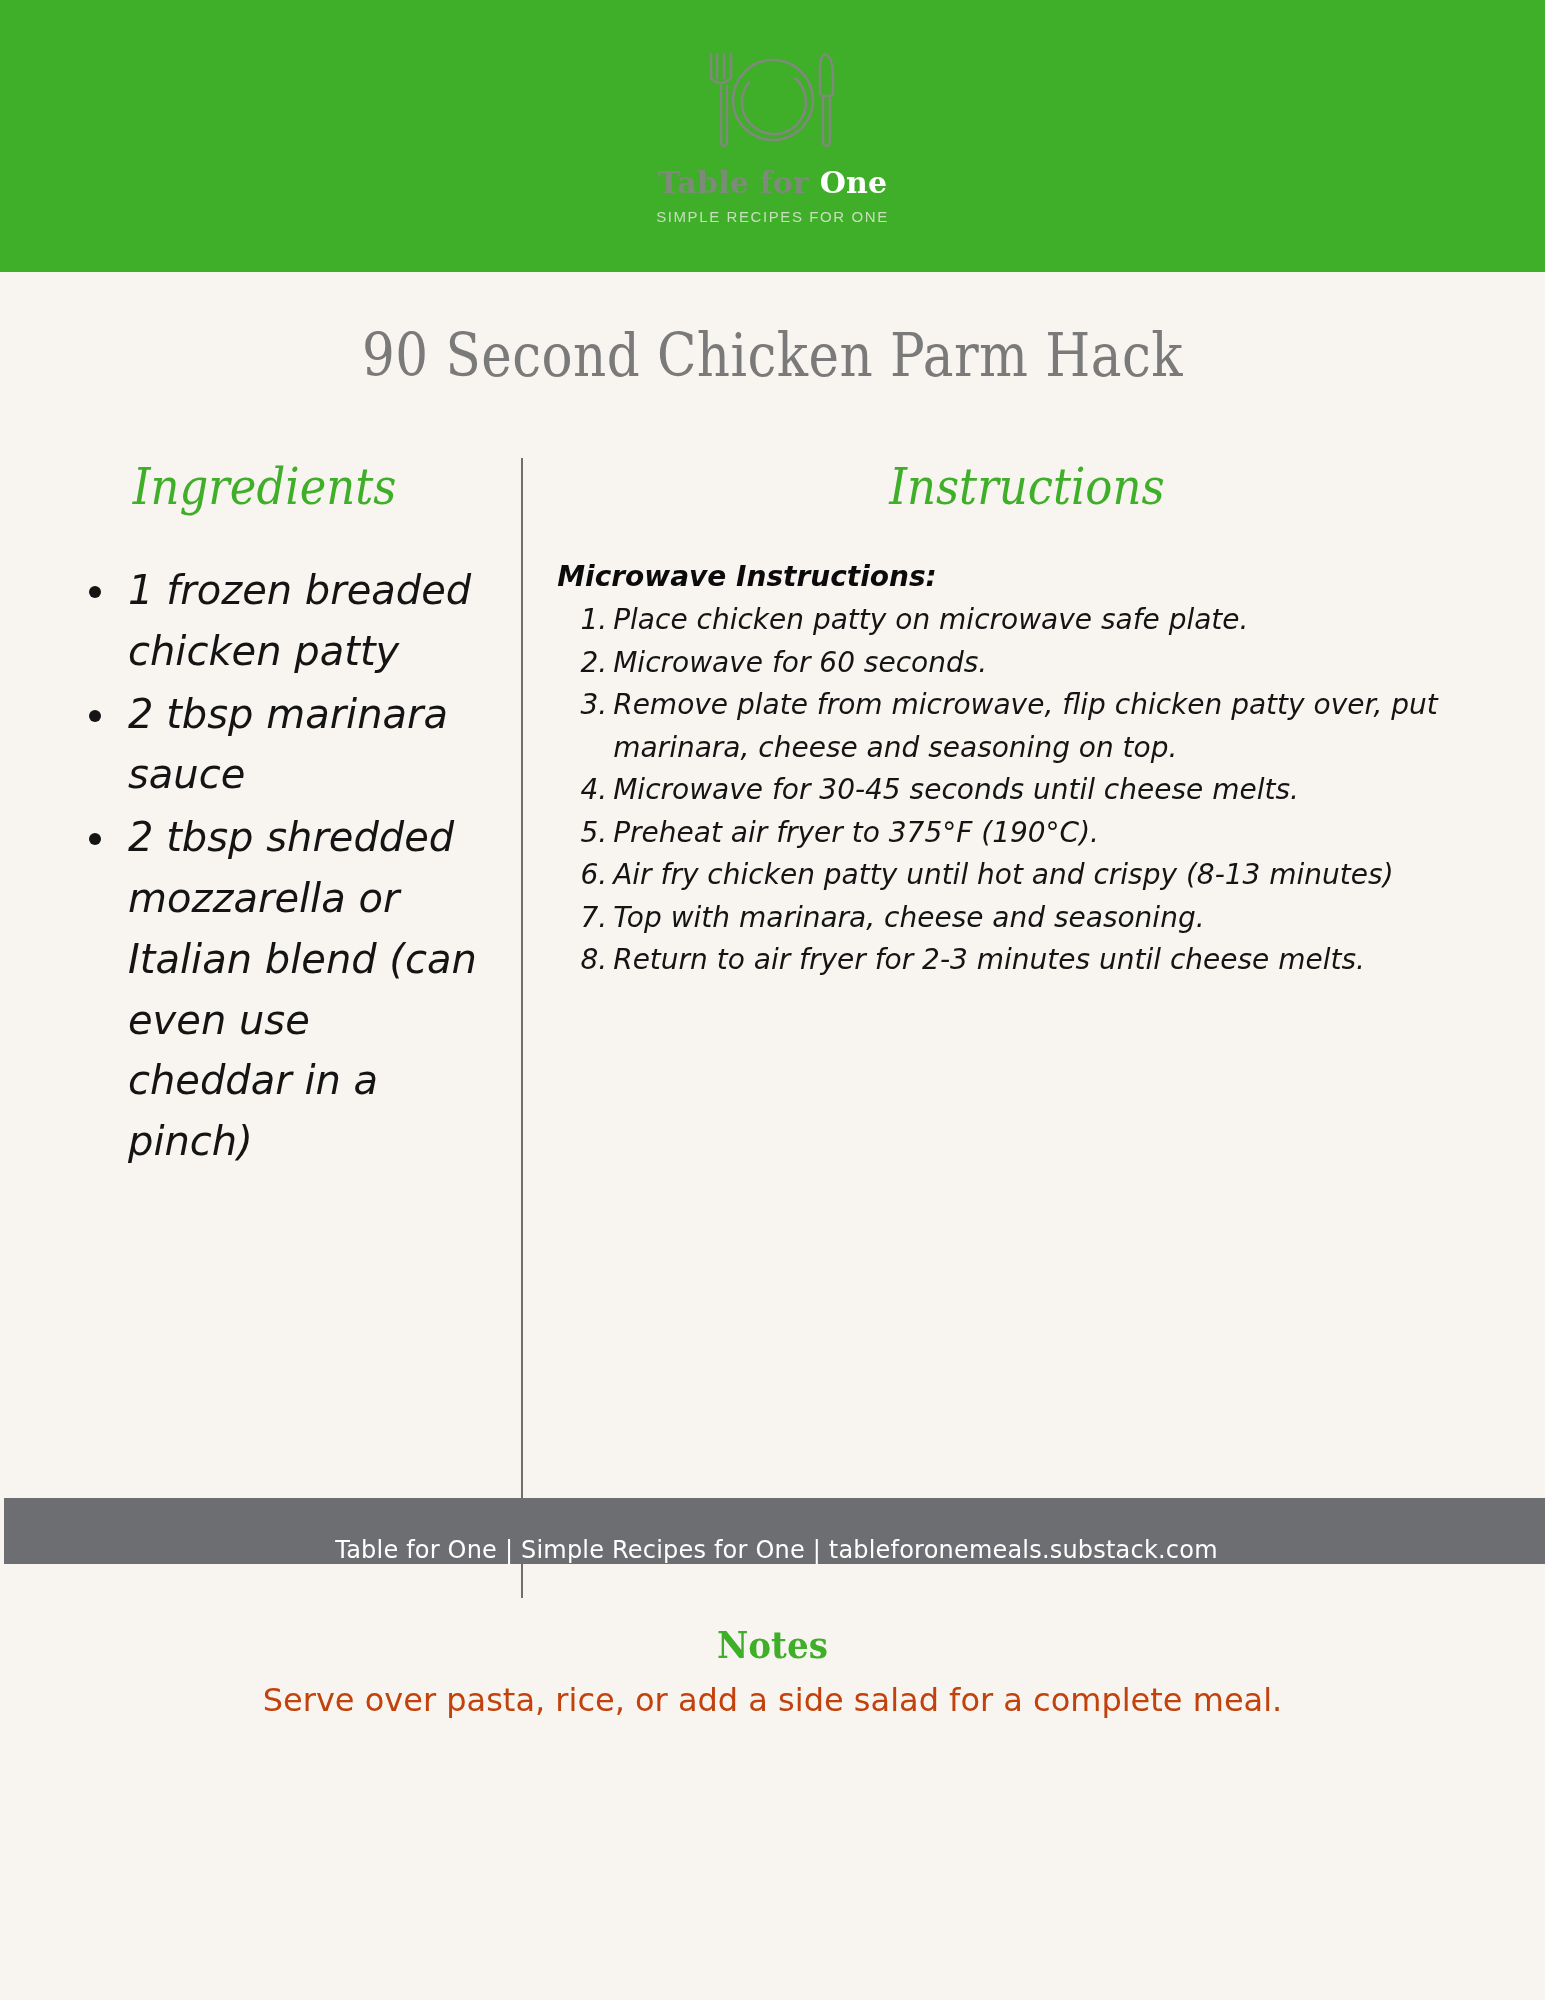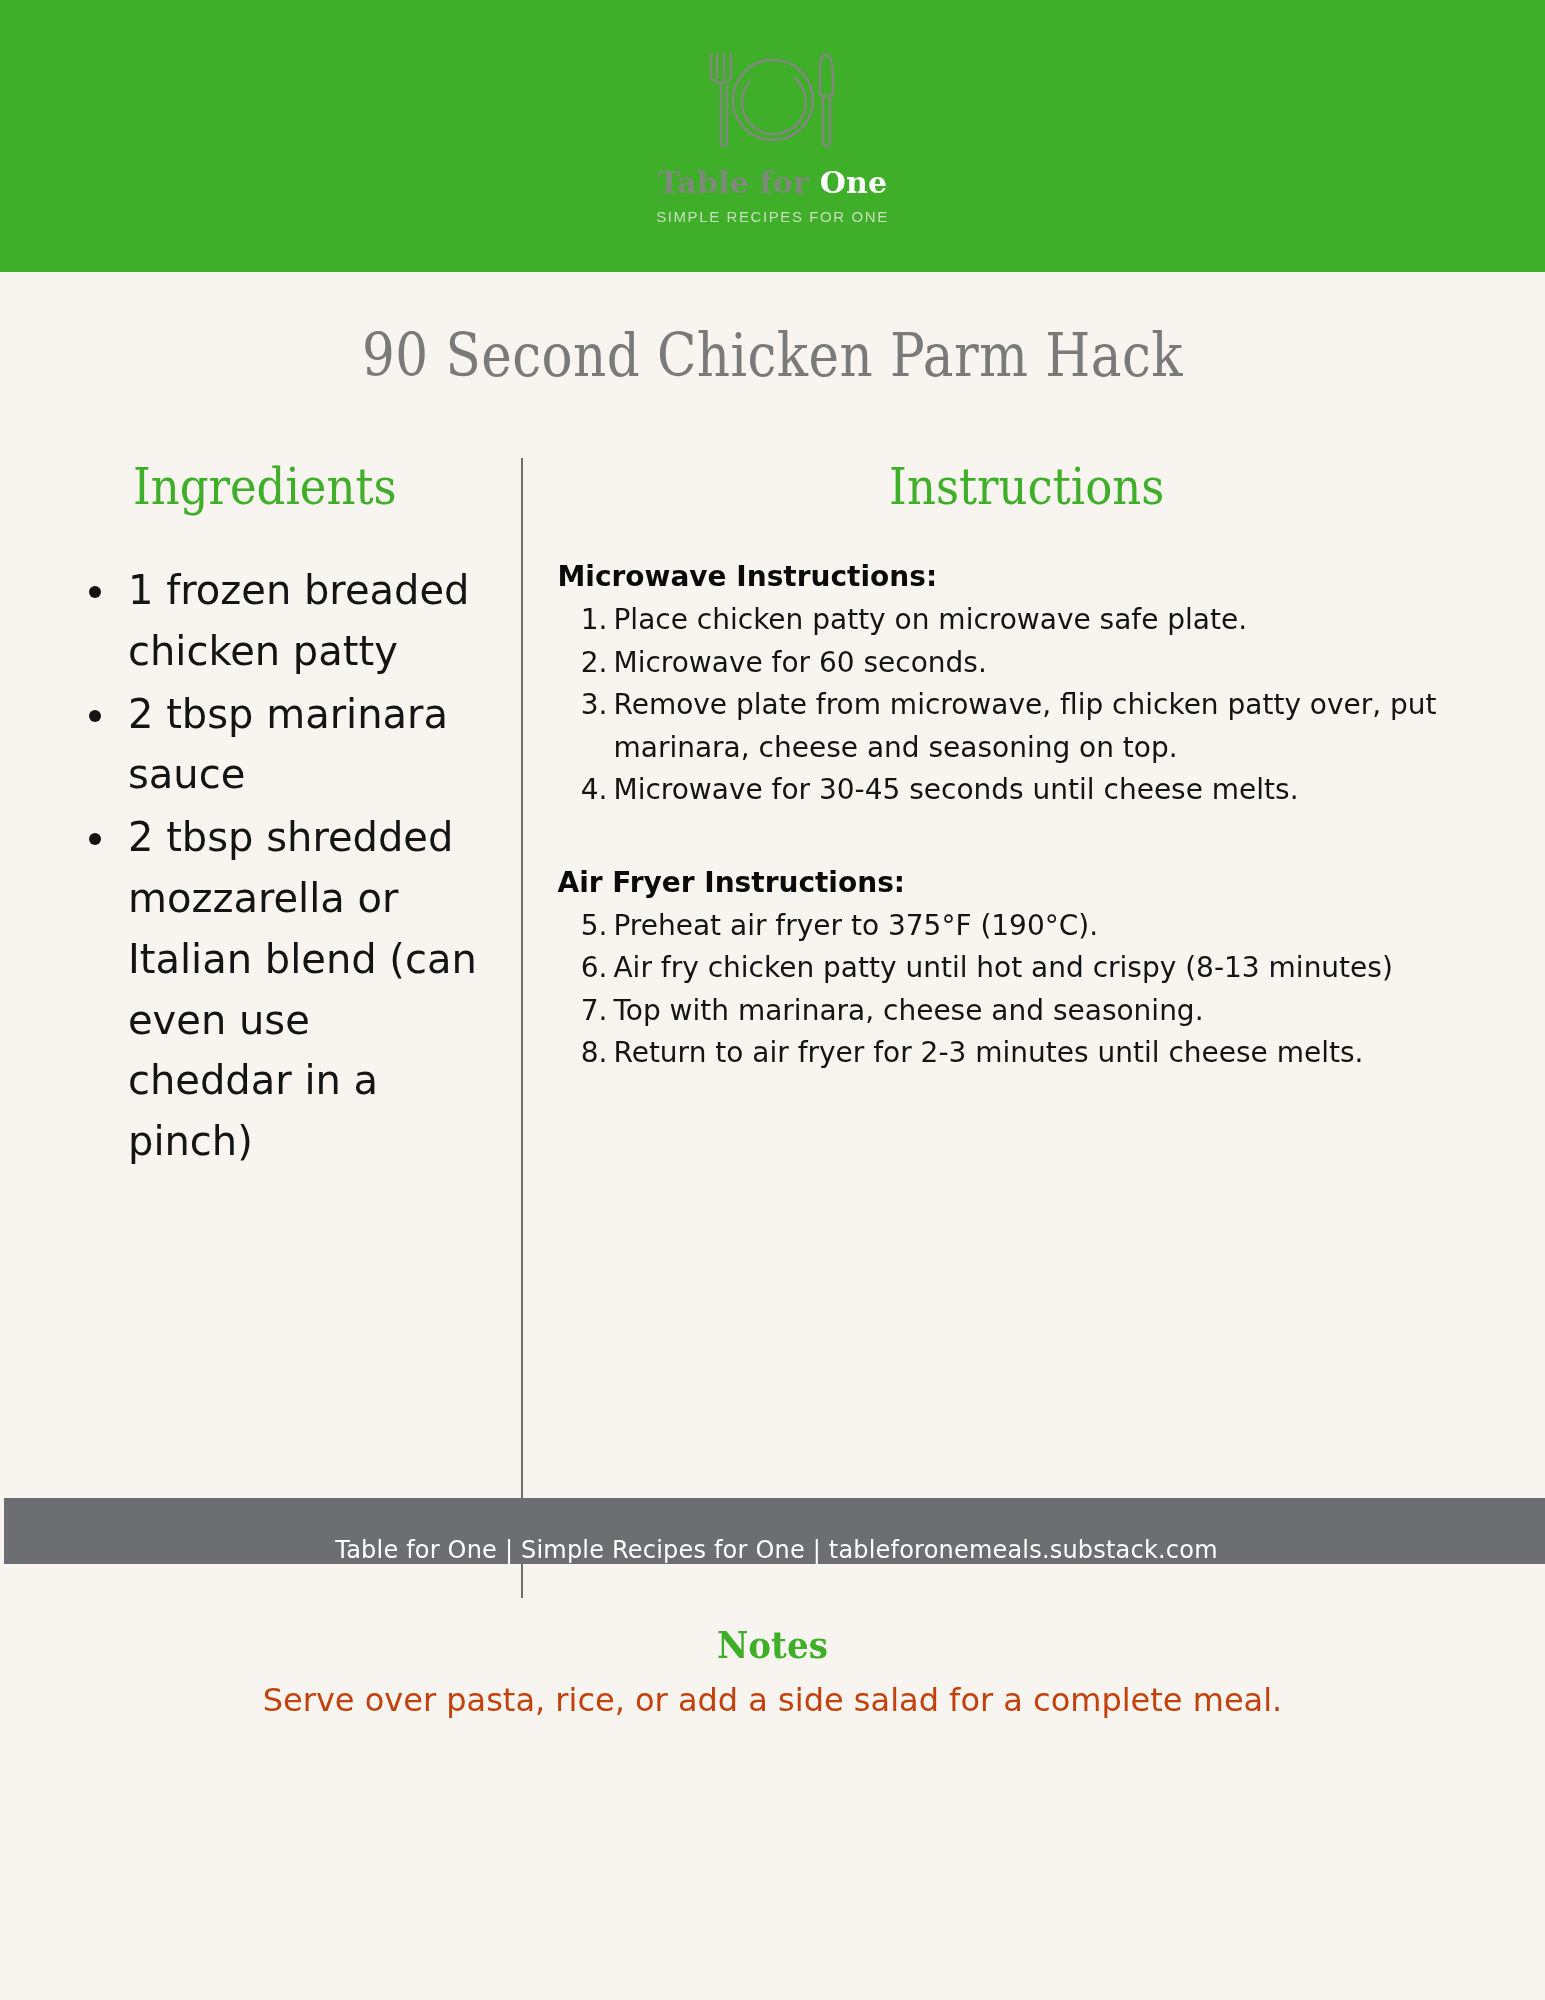--- a/index.html
+++ b/index.html
@@ -83,20 +83,21 @@
   
   .columns {
     position: relative;
     display: flex;
     flex-direction: row;
     align-items: flex-start;
     padding: 0 48px 0 48px;
     box-sizing: border-box;
     margin-top: 58px;
     flex: 0 0 auto;
+    font-style: italic;
   }
   .col-left {
     width: 710px;
     box-sizing: border-box;
     padding-right: 40px;
   }
   .divider {
     width: 2px;
     background: #6E6E6E;
     align-self: stretch;
@@ -272,21 +273,20 @@
         <li>
           <span class="num">3.</span>
           <span class="txt">Remove plate from microwave, flip chicken patty over, put marinara, cheese and seasoning on top.</span>
         </li>
         <li>
           <span class="num">4.</span>
           <span class="txt">Microwave for 30-45 seconds until cheese melts.</span>
         </li>
       </ol>
 
-      <h3 class="sub-head second">Air Fryer Instructions:</h3>
       <ol class="steps">
         <li>
           <span class="num">5.</span>
           <span class="txt">Preheat air fryer to 375°F (190°C).</span>
         </li>
         <li>
           <span class="num">6.</span>
           <span class="txt">Air fry chicken patty until hot and crispy (8-13 minutes)</span>
         </li>
         <li>

